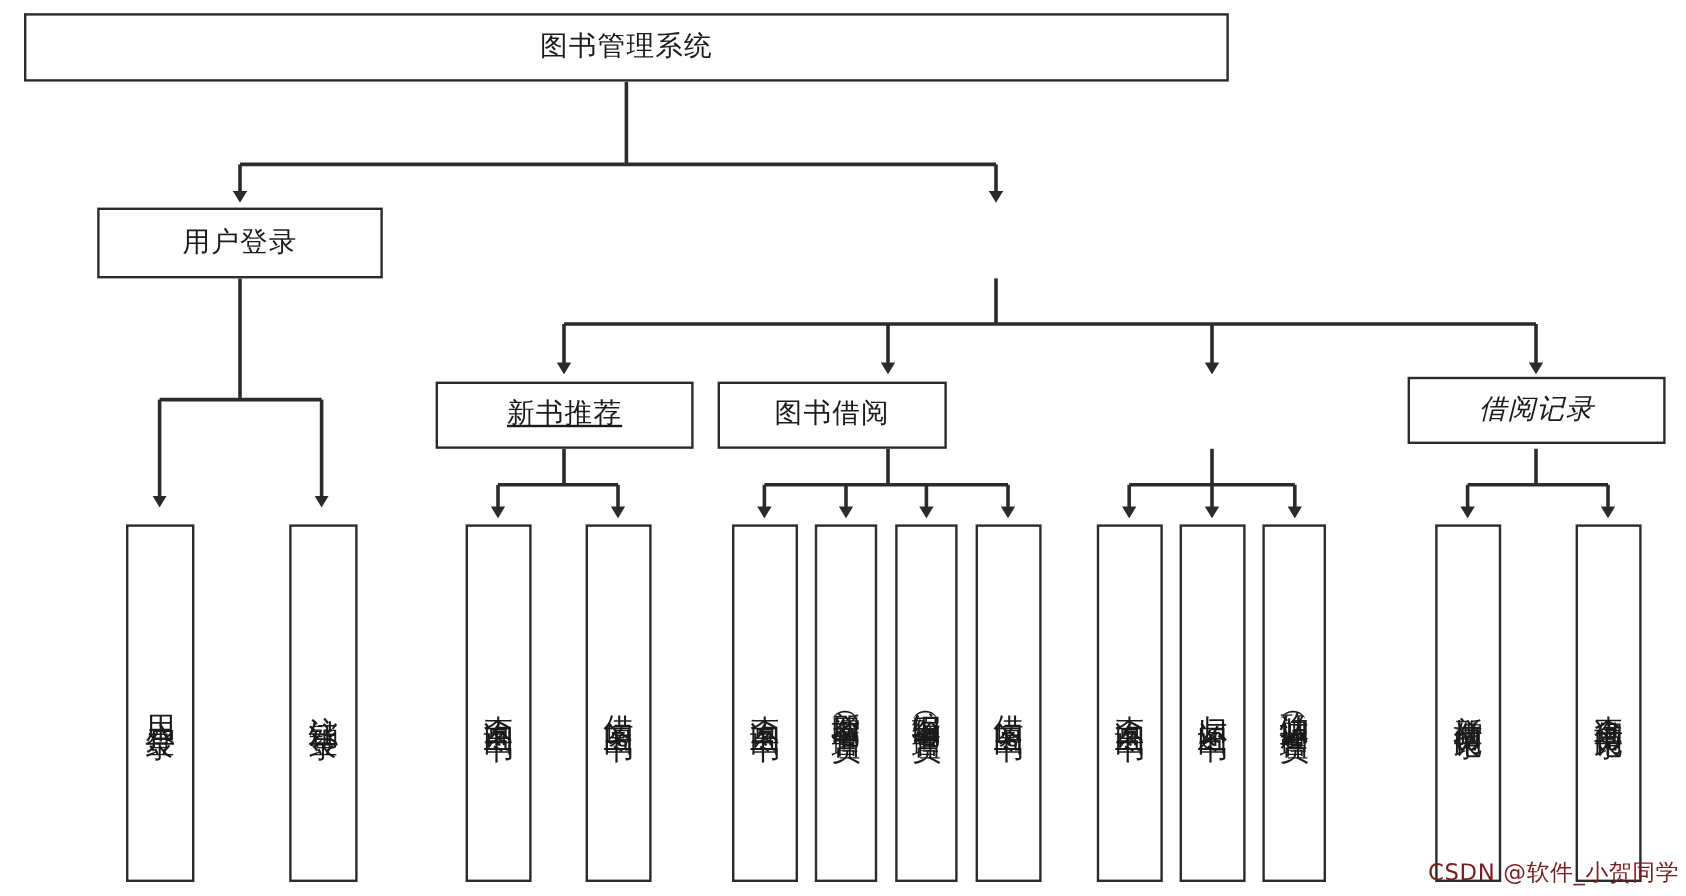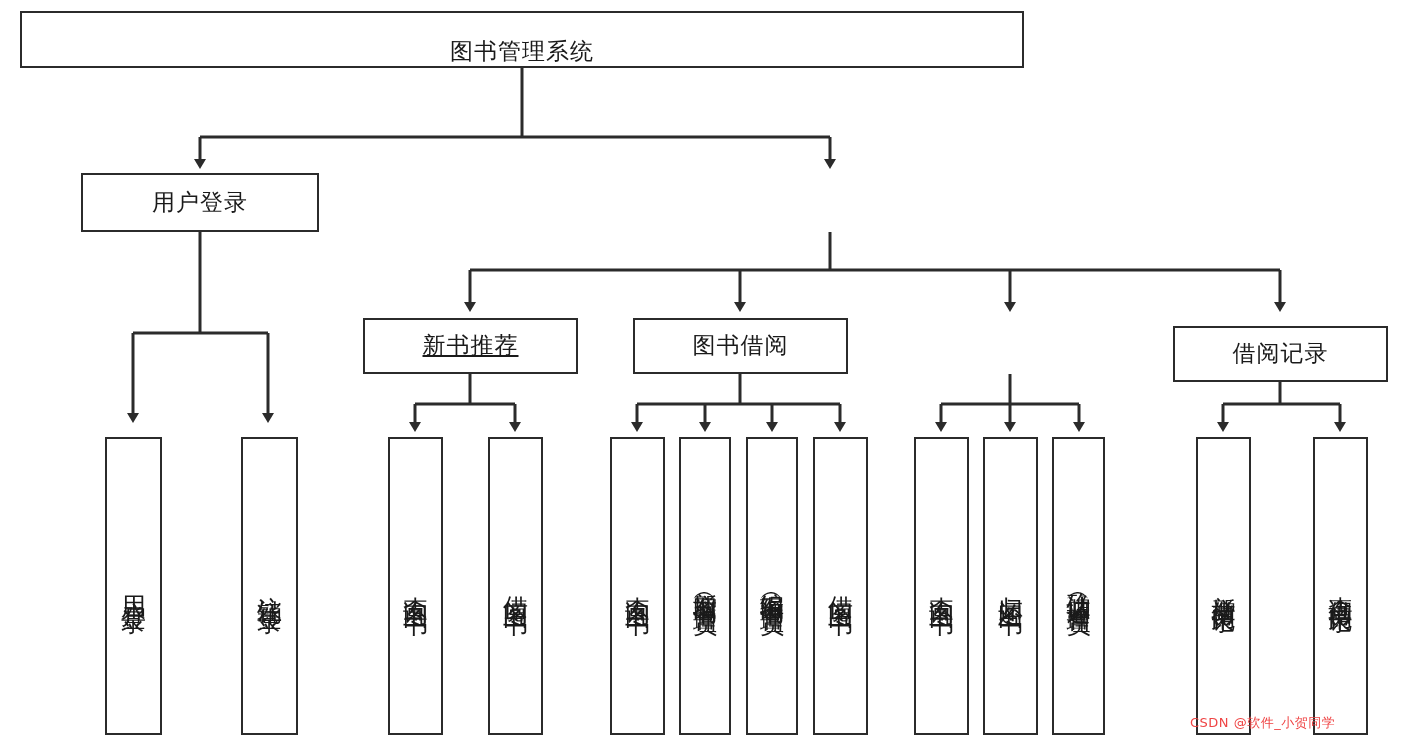--- a/index.html
+++ b/index.html
@@ -54,22 +54,22 @@
   }
   .node.vert.tight {
     letter-spacing: 3px;
     font-size: 24px;
   }
   .node .lbl {
     display: block;
   }
   .watermark {
     position: absolute;
-    font-size: 13px;
-    color: #ef4444;
+    font-size: 19px;
+    color: #7f1d1d;
     white-space: nowrap;
     letter-spacing: 0.5px;
     user-select: none;
   }
 </style>
 </head>
 <body>
 
 <div id="canvas">
 
@@ -116,35 +116,35 @@
       <path d="M1010,404 L1010,423" marker-end="url(#arrow)"></path>
       <path d="M1079,404 L1079,423" marker-end="url(#arrow)"></path>
 
       <path d="M1280,374 L1280,404"></path>
       <path d="M1223,404 L1340,404"></path>
       <path d="M1223,404 L1223,423" marker-end="url(#arrow)"></path>
       <path d="M1340,404 L1340,423" marker-end="url(#arrow)"></path>
     </g>
   </svg>
 
-  <div class="node horiz" style="left:20px; top:11px; width:1004px; height:57px;align-items:flex-end;">
+  <div class="node horiz" style="left:20px; top:11px; width:1004px; height:57px;">
     <span class="lbl">图书管理系统</span>
   </div>
 
   <div class="node horiz" style="left:81px; top:173px; width:238px; height:59px;">
     <span class="lbl">用户登录</span>
   </div>
 
   <div class="node horiz" style="left:363px; top:318px; width:215px; height:56px;text-decoration:underline;">
     <span class="lbl">新书推荐</span>
   </div>
-  <div class="node horiz" style="left:633px; top:318px; width:215px; height:56px;">
+  <div class="node horiz" style="left:598px; top:318px; width:191px; height:56px;">
     <span class="lbl">图书借阅</span>
   </div>
-  <div class="node horiz" style="left:1173px; top:326px; width:215px; height:56px;">
+  <div class="node horiz" style="left:1173px; top:314px; width:215px; height:56px;font-style:italic;">
     <span class="lbl">借阅记录</span>
   </div>
 
   <div class="node vert" style="left:105px; top:437px; width:57px; height:298px;">
     <span class="lbl">用户登录</span>
   </div>
   <div class="node vert" style="left:241px; top:437px; width:57px; height:298px;">
     <span class="lbl">注销登录</span>
   </div>
 

